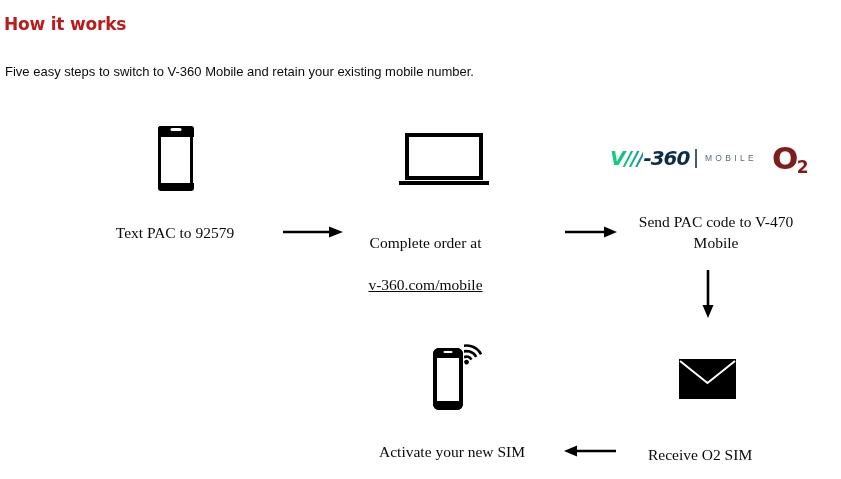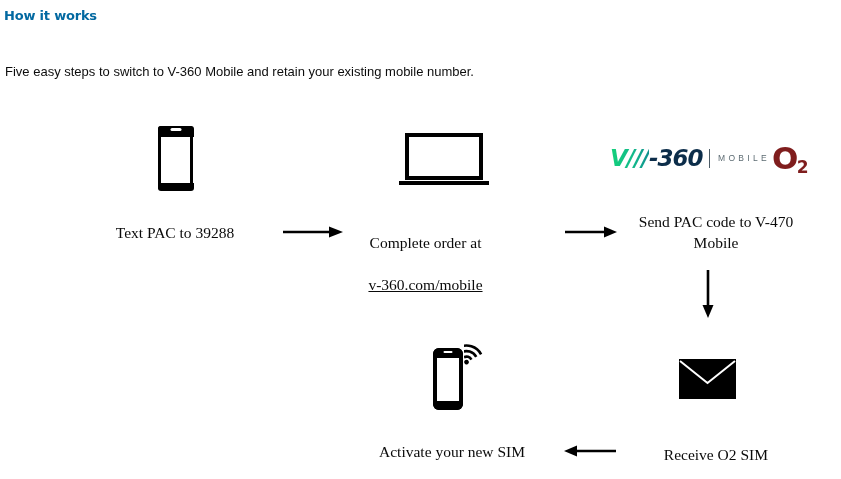--- a/index.html
+++ b/index.html
@@ -13,26 +13,26 @@
     position: relative;
     overflow: hidden;
     font-family: "Liberation Sans", sans-serif;
     color: #000000;
   }
 
   
   .page-title {
     position: absolute;
     left: 4px;
-    top: 8px;
+    top: 14px;
     font-family: "DejaVu Sans", sans-serif;
-    font-size: 13px;
+    font-size: 17px;
     font-weight: bold;
     letter-spacing: -0.2px;
-    color: #0369a1;
+    color: #b91c1c;
     white-space: nowrap;
   }
   .page-subtitle {
     position: absolute;
     left: 5px;
     top: 64px;
     font-family: "Liberation Sans", sans-serif;
     font-size: 13px;
     font-weight: normal;
     color: #0d0d0d;
@@ -126,21 +126,21 @@
 
   
   .logo-wrap {
     position: absolute;
     display: flex;
     align-items: center;
     height: 28px;
   }
   .logo-mark {
     font-family: "DejaVu Sans", sans-serif;
-    font-size: 23px;
+    font-size: 20px;
     font-weight: bold;
     font-style: italic;
     letter-spacing: -1px;
     line-height: 1;
   }
   .logo-v {
     background: linear-gradient(90deg, #14d17a 0%, #12b98b 60%, #0f8f8f 100%);
     -webkit-background-clip: text;
     background-clip: text;
     color: transparent;
@@ -232,21 +232,21 @@
 <div class="page-title">How it works</div>
 
 <div class="page-subtitle">Five easy steps to switch to V-360 Mobile and retain your existing mobile number.</div>
 
 <div class="icon-box" style="left:158px; top:126px;">
   <div class="phone1">
     <span class="speaker"></span>
   </div>
 </div>
 
-<div class="caption one-line" style="left:110px; top:222px; width:130px; text-align:center;">Text PAC to 39288</div>
+<div class="caption one-line" style="left:110px; top:222px; width:130px; text-align:center;">Text PAC to 92579</div>
 
 <svg class="arrow-h" style="left:283px; top:224px; width:60px; height:16px;" viewBox="0 0 60 16">
   <line x1="0" y1="8" x2="48" y2="8" stroke="#000" stroke-width="2.6"></line>
   <polygon points="46,2.5 60,8 46,13.5" fill="#000"></polygon>
 </svg>
 
 <div class="icon-box" style="left:405px; top:133px;">
   <div class="laptop-screen"></div>
   <div class="laptop-base"></div>
 </div>
@@ -282,21 +282,21 @@
 </svg>
 
 <div class="icon-box" style="left:679px; top:359px;">
   <div class="envelope">
     <svg width="57" height="40" viewBox="0 0 57 40" style="display:block;">
       <polyline points="1,2 28.5,24 56,2" fill="none" stroke="#ffffff" stroke-width="2"></polyline>
     </svg>
   </div>
 </div>
 
-<div class="caption one-line" style="left:648px; top:444px; width:120px; text-align:right;">Receive O2 SIM</div>
+<div class="caption one-line" style="left:648px; top:444px; width:120px; text-align:left;">Receive O2 SIM</div>
 
 <svg class="arrow-h" style="left:562px; top:443px; width:54px; height:16px;" viewBox="0 0 54 16">
   <line x1="13" y1="8" x2="54" y2="8" stroke="#000" stroke-width="2.6"></line>
   <polygon points="15,2.5 15,13.5 2,8" fill="#000"></polygon>
 </svg>
 
 <div class="icon-box" style="left:433px; top:348px;">
   <div class="phone2">
     <span class="speaker"></span>
   </div>

